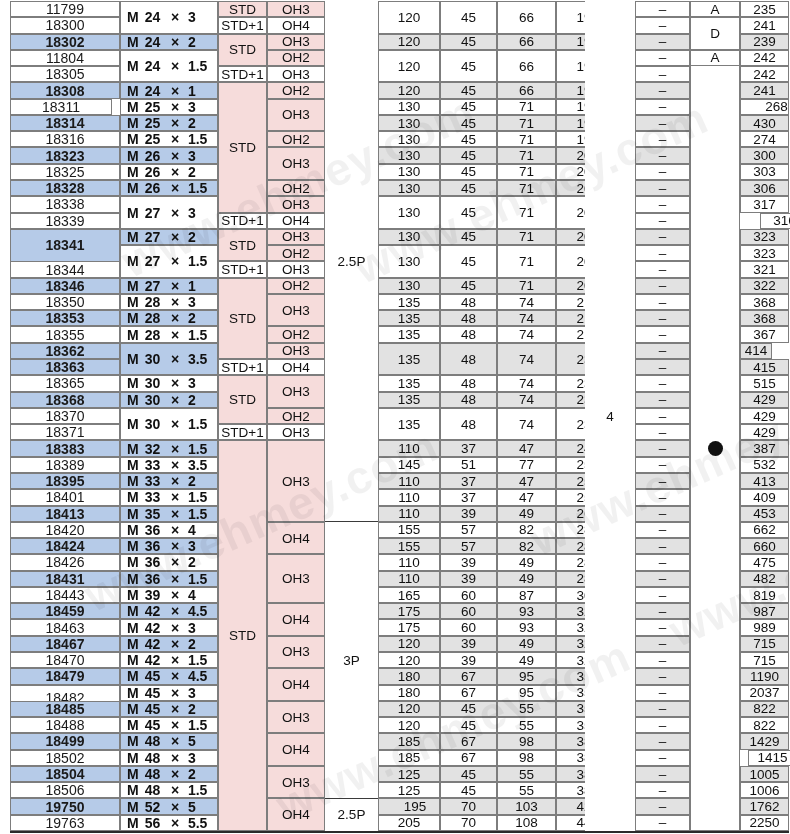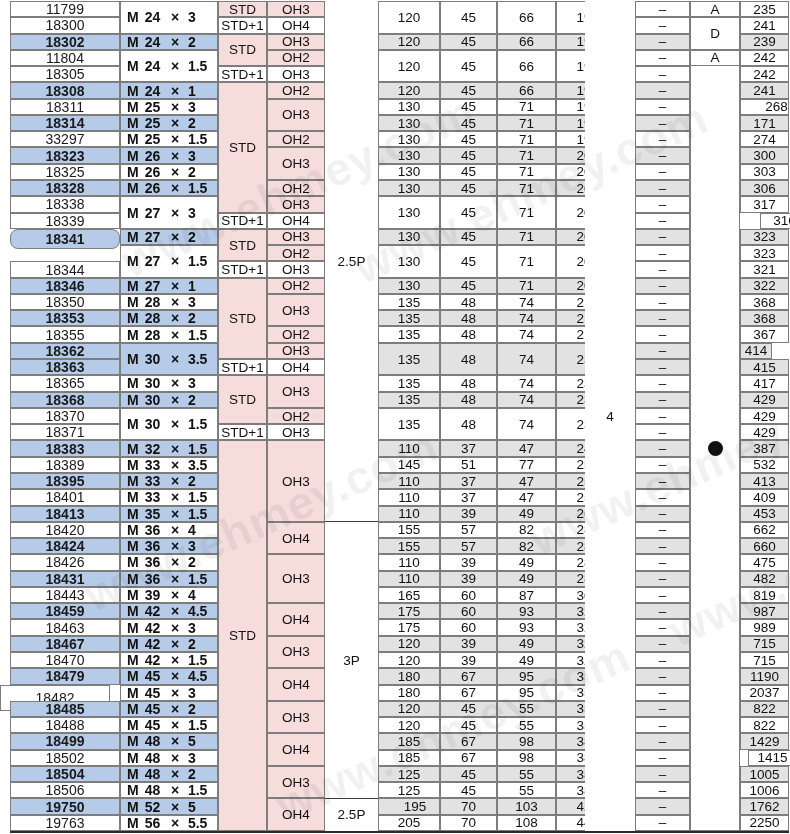--- a/index.html
+++ b/index.html
@@ -78,29 +78,29 @@
     <span style="left:560px;top:700px;">www.ehmey.com</span>
   </div>
 
   <div id="layer">
       <div class="cell code" style="left: 10px; width: 110px; top: 1px; height: 16.2745px;">11799</div>
       <div class="cell code" style="left: 10px; width: 110px; top: 17.2745px; height: 16.2745px;">18300</div>
       <div class="cell code b" style="left: 10px; width: 110px; top: 33.549px; height: 16.2745px;">18302</div>
       <div class="cell code" style="left: 10px; width: 110px; top: 49.8235px; height: 16.2745px;">11804</div>
       <div class="cell code" style="left: 10px; width: 110px; top: 66.098px; height: 16.2745px;">18305</div>
       <div class="cell code b" style="left: 10px; width: 110px; top: 82.3725px; height: 16.2745px;">18308</div>
-      <div class="cell code" style="left: 10px; width: 110px; top: 98.6471px; height: 16.2745px;">18311</div>
+      <div class="cell code" style="left: 10px; width: 102px; top: 98.6471px; height: 16.2745px;">18311</div>
       <div class="cell code b" style="left: 10px; width: 110px; top: 114.922px; height: 16.2745px;">18314</div>
-      <div class="cell code" style="left: 10px; width: 110px; top: 131.196px; height: 16.2745px;">33297</div>
+      <div class="cell code" style="left: 10px; width: 110px; top: 131.196px; height: 16.2745px;">18316</div>
       <div class="cell code b" style="left: 10px; width: 110px; top: 147.471px; height: 16.2745px;">18323</div>
       <div class="cell code" style="left: 10px; width: 110px; top: 163.745px; height: 16.2745px;">18325</div>
       <div class="cell code b" style="left: 10px; width: 110px; top: 180.02px; height: 16.2745px;">18328</div>
       <div class="cell code" style="left: 10px; width: 110px; top: 196.294px; height: 16.2745px;">18338</div>
       <div class="cell code" style="left: 10px; width: 110px; top: 212.569px; height: 16.2745px;">18339</div>
-      <div class="cell code b" style="left: 10px; width: 110px; top: 228.843px; height: 20px; border-radius: 8px;">18341</div>
+      <div class="cell code b" style="left: 10px; width: 110px; top: 228.843px; height: 33px;">18341</div>
       <div class="cell code" style="left: 10px; width: 124px; top: 256px; height: 16.2745px; margin-top: 31px;">18343</div>
       <div class="cell code" style="left: 10px; width: 110px; top: 261.392px; height: 16.2745px;">18344</div>
       <div class="cell code b" style="left: 10px; width: 110px; top: 277.667px; height: 16.2745px;">18346</div>
       <div class="cell code" style="left: 10px; width: 110px; top: 293.941px; height: 16.2745px;">18350</div>
       <div class="cell code b" style="left: 10px; width: 110px; top: 310.216px; height: 16.2745px;">18353</div>
       <div class="cell code" style="left: 10px; width: 110px; top: 326.49px; height: 16.2745px;">18355</div>
       <div class="cell code b" style="left: 10px; width: 110px; top: 342.765px; height: 16.2745px;">18362</div>
       <div class="cell code b" style="left: 10px; width: 110px; top: 359.039px; height: 16.2745px;">18363</div>
       <div class="cell code" style="left: 10px; width: 110px; top: 375.314px; height: 16.2745px;">18365</div>
       <div class="cell code b" style="left: 10px; width: 110px; top: 391.588px; height: 16.2745px;">18368</div>
@@ -114,21 +114,21 @@
       <div class="cell code" style="left: 10px; width: 110px; top: 521.784px; height: 16.2745px;">18420</div>
       <div class="cell code b" style="left: 10px; width: 110px; top: 538.059px; height: 16.2745px;">18424</div>
       <div class="cell code" style="left: 10px; width: 110px; top: 554.333px; height: 16.2745px;">18426</div>
       <div class="cell code b" style="left: 10px; width: 110px; top: 570.608px; height: 16.2745px;">18431</div>
       <div class="cell code" style="left: 10px; width: 110px; top: 586.882px; height: 16.2745px;">18443</div>
       <div class="cell code b" style="left: 10px; width: 110px; top: 603.157px; height: 16.2745px;">18459</div>
       <div class="cell code" style="left: 10px; width: 110px; top: 619.431px; height: 16.2745px;">18463</div>
       <div class="cell code b" style="left: 10px; width: 110px; top: 635.706px; height: 16.2745px;">18467</div>
       <div class="cell code" style="left: 10px; width: 110px; top: 651.98px; height: 16.2745px;">18470</div>
       <div class="cell code b" style="left: 10px; width: 110px; top: 668.255px; height: 16.2745px;">18479</div>
-      <div class="cell code" style="left: 0; width: 110px; top: 684.529px; height: 26px;">18482</div>
+      <div class="cell code" style="left: 10px; width: 110px; top: 684.529px; height: 26px;">18482</div>
       <div class="cell code b" style="left: 10px; width: 110px; top: 700.804px; height: 16.2745px;">18485</div>
       <div class="cell code" style="left: 10px; width: 110px; top: 717.078px; height: 16.2745px;">18488</div>
       <div class="cell code b" style="left: 10px; width: 110px; top: 733.353px; height: 16.2745px;">18499</div>
       <div class="cell code" style="left: 10px; width: 110px; top: 749.627px; height: 16.2745px;">18502</div>
       <div class="cell code b" style="left: 10px; width: 110px; top: 765.902px; height: 16.2745px;">18504</div>
       <div class="cell code" style="left: 10px; width: 110px; top: 782.176px; height: 16.2745px;">18506</div>
       <div class="cell code b" style="left: 10px; width: 110px; top: 798.451px; height: 16.2745px;">19750</div>
       <div class="cell code" style="left: 10px; width: 110px; top: 814.725px; height: 16.2745px;">19763</div>
       <div class="cell thr" style="left: 120px; width: 98px; top: 1px; height: 32.549px;">
         <div class="thr-inner">
@@ -776,37 +776,37 @@
       <div class="cell ltr" style="left: 690px; width: 50px; top: 49.8235px; height: 16.2745px;">A</div>
       <div class="cell nb" style="left: 690px; width: 50px; top: 66.098px; height: 764.902px; background: rgb(255, 255, 255); border-left: 1px solid rgb(125, 125, 125); border-right: 1px solid rgb(125, 125, 125); border-bottom: 1px solid rgb(125, 125, 125);"></div>
       <div class="dot" title="●" style="left: 707.5px; top: 441.049px;"></div>
       <div class="cell last" style="left: 740px; width: 49px; top: 1px; height: 16.2745px;">235</div>
       <div class="cell last" style="left: 740px; width: 49px; top: 17.2745px; height: 16.2745px;">241</div>
       <div class="cell last sh" style="left: 740px; width: 49px; top: 33.549px; height: 16.2745px;">239</div>
       <div class="cell last" style="left: 740px; width: 49px; top: 49.8235px; height: 16.2745px;">242</div>
       <div class="cell last" style="left: 740px; width: 49px; top: 66.098px; height: 16.2745px;">242</div>
       <div class="cell last sh" style="left: 740px; width: 49px; top: 82.3725px; height: 16.2745px;">241</div>
       <div class="cell last" style="left: 740px; width: 49px; top: 98.6471px; height: 16.2745px; padding-left: 24px;">268</div>
-      <div class="cell last sh" style="left: 740px; width: 49px; top: 114.922px; height: 16.2745px;">171</div>
+      <div class="cell last sh" style="left: 740px; width: 49px; top: 114.922px; height: 16.2745px;">430</div>
       <div class="cell last" style="left: 740px; width: 49px; top: 131.196px; height: 16.2745px;">274</div>
       <div class="cell last sh" style="left: 740px; width: 49px; top: 147.471px; height: 16.2745px;">300</div>
       <div class="cell last" style="left: 740px; width: 49px; top: 163.745px; height: 16.2745px;">303</div>
       <div class="cell last sh" style="left: 740px; width: 49px; top: 180.02px; height: 16.2745px;">306</div>
       <div class="cell last" style="left: 740px; width: 49px; top: 196.294px; height: 16.2745px;">317</div>
       <div class="cell last" style="left: 740px; width: 49px; top: 212.569px; height: 16.2745px; margin-left: 20px;">316</div>
       <div class="cell last sh" style="left: 740px; width: 49px; top: 228.843px; height: 16.2745px;">323</div>
       <div class="cell last" style="left: 740px; width: 49px; top: 245.118px; height: 16.2745px;">323</div>
       <div class="cell last" style="left: 740px; width: 49px; top: 261.392px; height: 16.2745px;">321</div>
       <div class="cell last sh" style="left: 740px; width: 49px; top: 277.667px; height: 16.2745px;">322</div>
       <div class="cell last" style="left: 740px; width: 49px; top: 293.941px; height: 16.2745px;">368</div>
       <div class="cell last sh" style="left: 740px; width: 49px; top: 310.216px; height: 16.2745px;">368</div>
       <div class="cell last" style="left: 740px; width: 49px; top: 326.49px; height: 16.2745px;">367</div>
       <div class="cell last sh" style="left: 740px; width: 32px; top: 342.765px; height: 16.2745px;">414</div>
       <div class="cell last sh" style="left: 740px; width: 49px; top: 359.039px; height: 16.2745px;">415</div>
-      <div class="cell last" style="left: 740px; width: 49px; top: 375.314px; height: 16.2745px;">417</div>
+      <div class="cell last" style="left: 740px; width: 49px; top: 375.314px; height: 16.2745px;">515</div>
       <div class="cell last sh" style="left: 740px; width: 49px; top: 391.588px; height: 16.2745px;">429</div>
       <div class="cell last" style="left: 740px; width: 49px; top: 407.863px; height: 16.2745px;">429</div>
       <div class="cell last" style="left: 740px; width: 49px; top: 424.137px; height: 16.2745px;">429</div>
       <div class="cell last sh" style="left: 740px; width: 49px; top: 440.412px; height: 16.2745px;">387</div>
       <div class="cell last" style="left: 740px; width: 49px; top: 456.686px; height: 16.2745px;">532</div>
       <div class="cell last sh" style="left: 740px; width: 49px; top: 472.961px; height: 16.2745px;">413</div>
       <div class="cell last" style="left: 740px; width: 49px; top: 489.235px; height: 16.2745px;">409</div>
       <div class="cell last sh" style="left: 740px; width: 49px; top: 505.51px; height: 16.2745px;">453</div>
       <div class="cell last" style="left: 740px; width: 49px; top: 521.784px; height: 16.2745px;">662</div>
       <div class="cell last sh" style="left: 740px; width: 49px; top: 538.059px; height: 16.2745px;">660</div>

